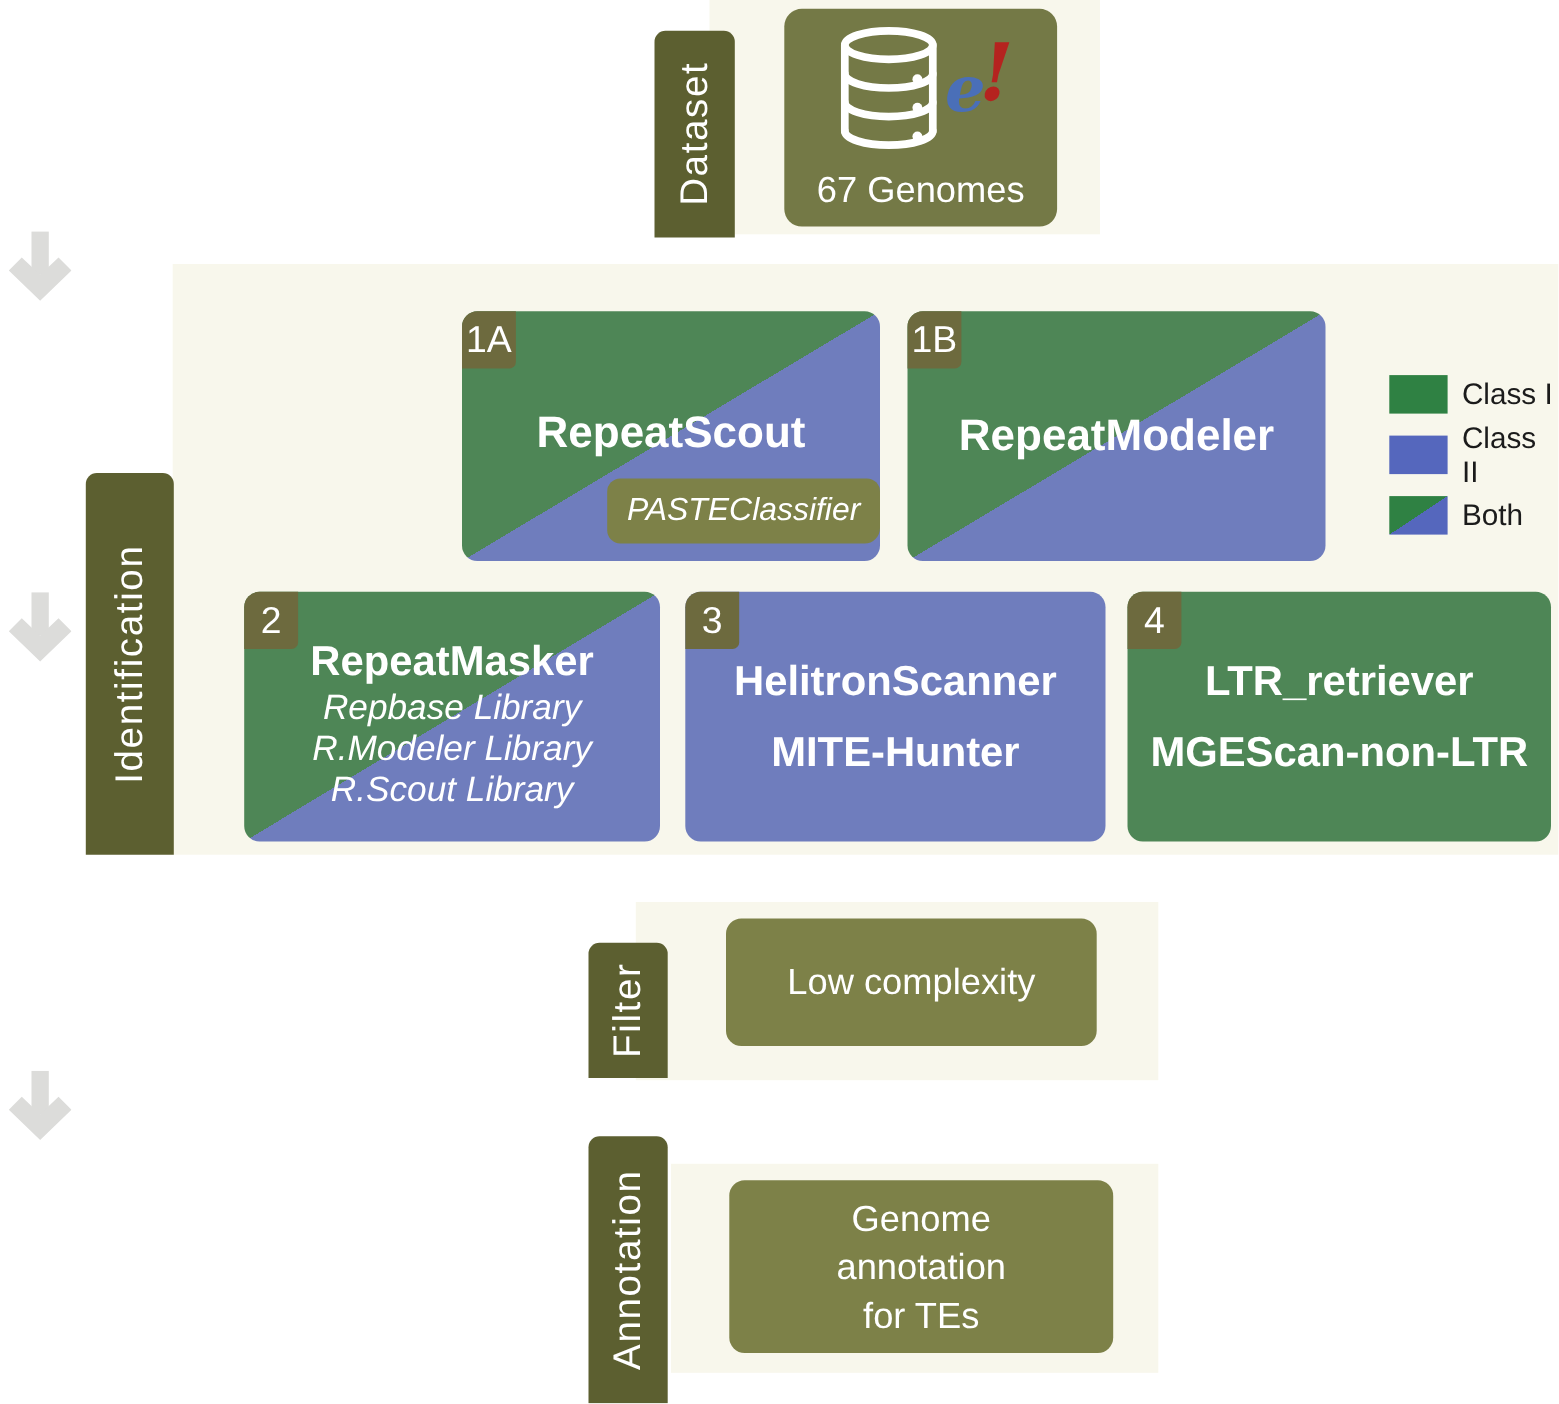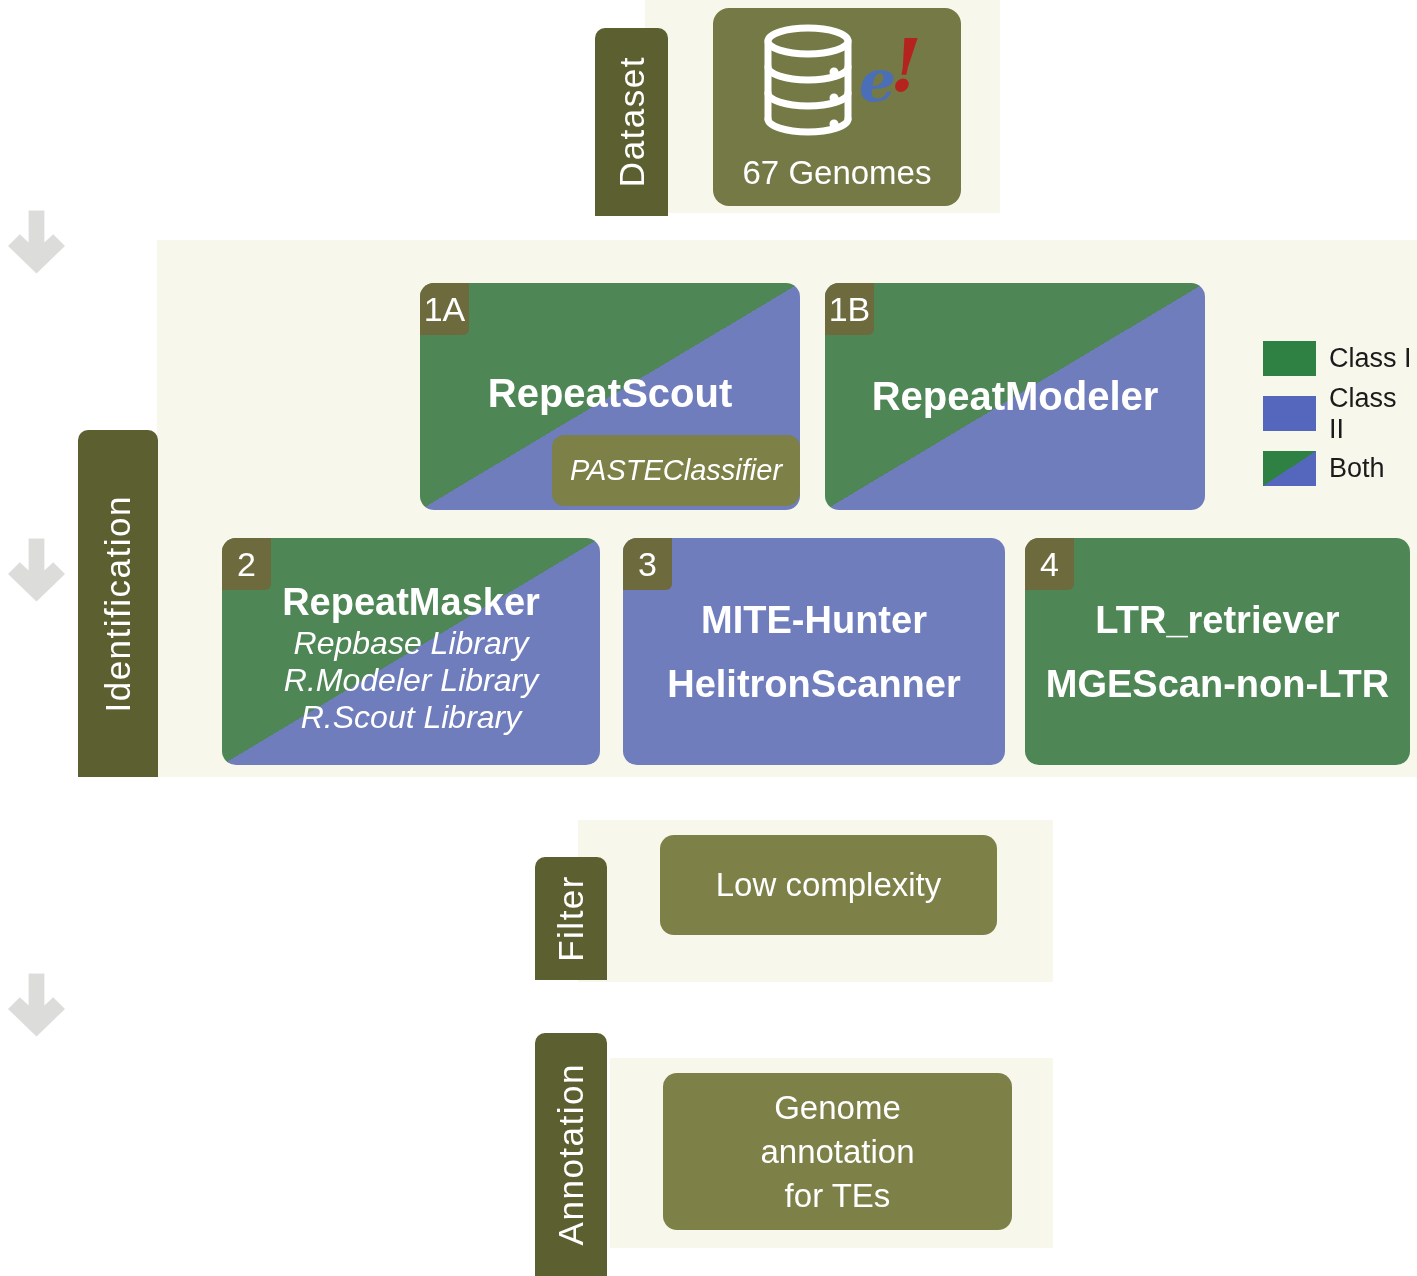--- a/index.html
+++ b/index.html
@@ -49,21 +49,21 @@
   .title-abs { position:absolute; left:0; right:0; top:88px; }
   .center-col {
     position:absolute; inset:0; display:flex; flex-direction:column;
     align-items:center; justify-content:center; text-align:center;
   }
   .two-line { gap:26px; }
   .two-line div { font-weight:bold; font-size:38px; line-height:1; }
   .rm-title { font-weight:bold; font-size:38px; line-height:46px; }
   .rm-lib   { font-style:italic; font-size:32px; line-height:37px; }
   .paste-box {
-    position:absolute; right:0; bottom:4px; width:248px; height:71px;
+    position:absolute; right:0; bottom:16px; width:248px; height:59px;
     background:#7d8148; border-radius:12px 12px 14px 12px;
     display:flex; align-items:center; justify-content:center;
     font-style:italic; font-size:29px; color:#ffffff;
   }
   
   .legend { position:absolute; left:1263px; top:341px; display:flex; flex-direction:column; gap:20px; }
   .legend-row { display:flex; align-items:center; height:35px; }
   .swatch { width:53px; height:35px; flex:0 0 53px; }
   .sw-green { background:#2f8143; }
   .sw-blue  { background:#5567bd; }
@@ -164,40 +164,40 @@
       <div class="rm-title">RepeatMasker</div>
       <div class="rm-lib">Repbase Library</div>
       <div class="rm-lib">R.Modeler Library</div>
       <div class="rm-lib">R.Scout Library</div>
     </div>
   </div>
 
   <div class="tool-box bg-class2" style="left:623px; top:538px; width:382px; height:227px;">
     <div class="badge">3</div>
     <div class="center-col two-line">
+      <div>HelitronScanner</div>
       <div>MITE-Hunter</div>
-      <div>HelitronScanner</div>
     </div>
   </div>
 
   <div class="tool-box bg-class1" style="left:1025px; top:538px; width:385px; height:227px;">
     <div class="badge">4</div>
     <div class="center-col two-line">
       <div>LTR_retriever</div>
       <div>MGEScan-non-LTR</div>
     </div>
   </div>
 
   <div class="panel" style="left:578px; top:820px; width:475px; height:162px;"></div>
 
   <div class="vlabel" style="left:535px; top:857px; width:72px; height:123px;">
     <span>Filter</span>
   </div>
 
-  <div class="olive-box" style="left:660px; top:835px; width:337px; height:100px;">
+  <div class="olive-box" style="left:660px; top:835px; width:337px; height:116px;">
     <div>Low complexity</div>
   </div>
 
   <div class="panel" style="left:610px; top:1058px; width:443px; height:190px;"></div>
 
   <div class="vlabel" style="left:535px; top:1033px; width:72px; height:243px;">
     <span>Annotation</span>
   </div>
 
   <div class="olive-box" style="left:663px; top:1073px; width:349px; height:157px;">

